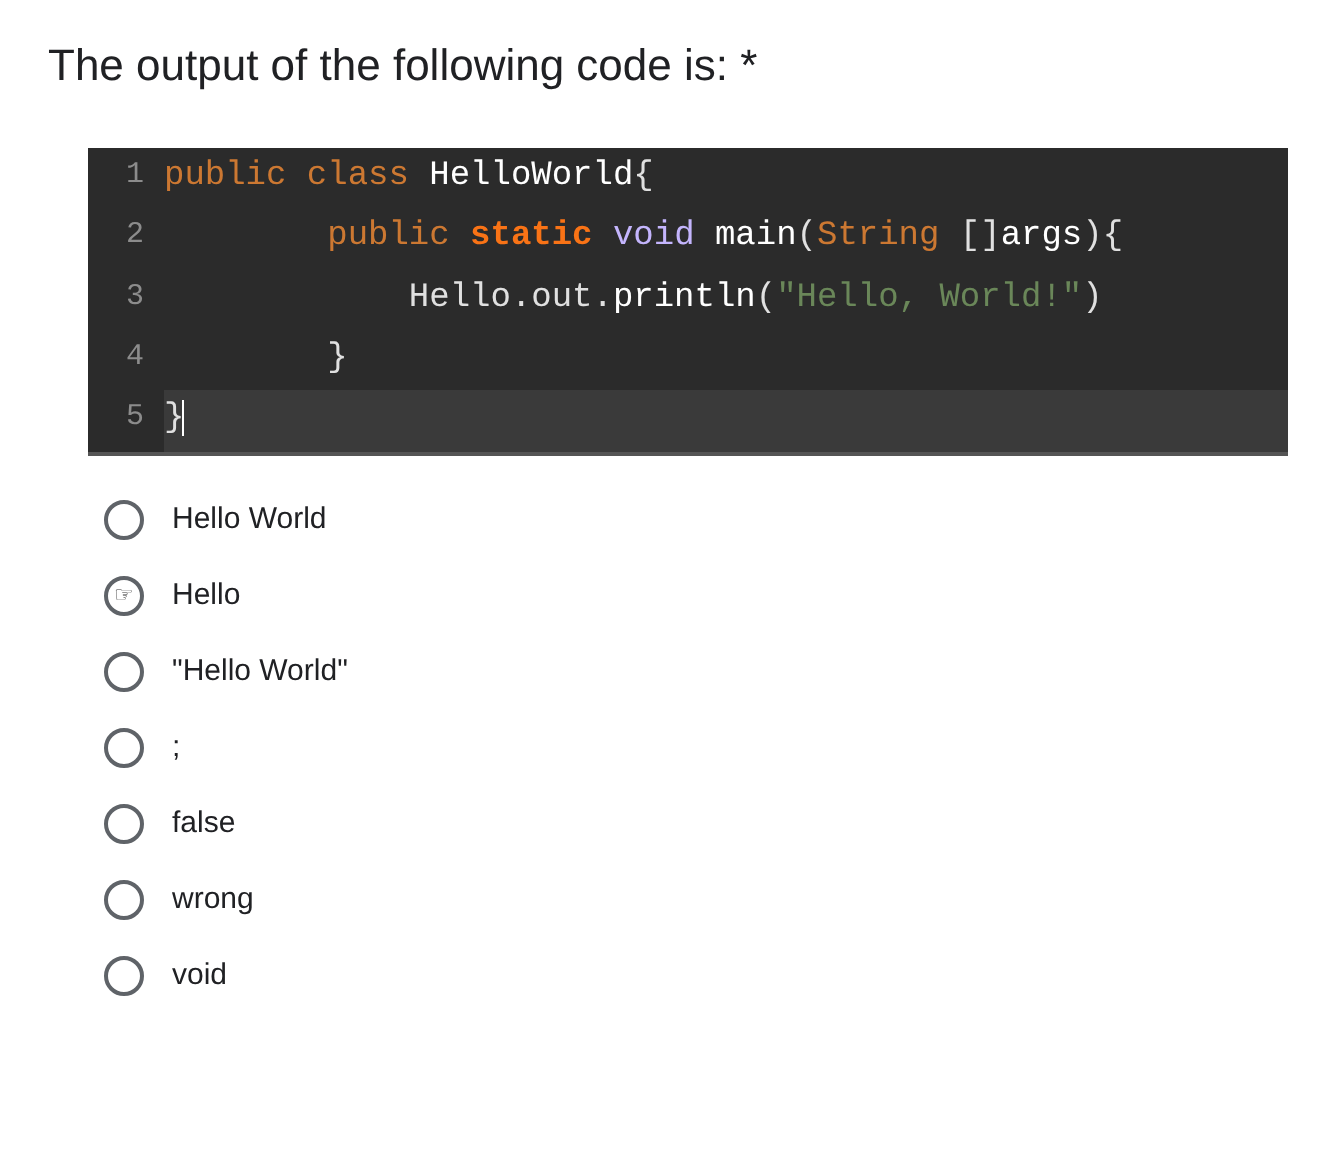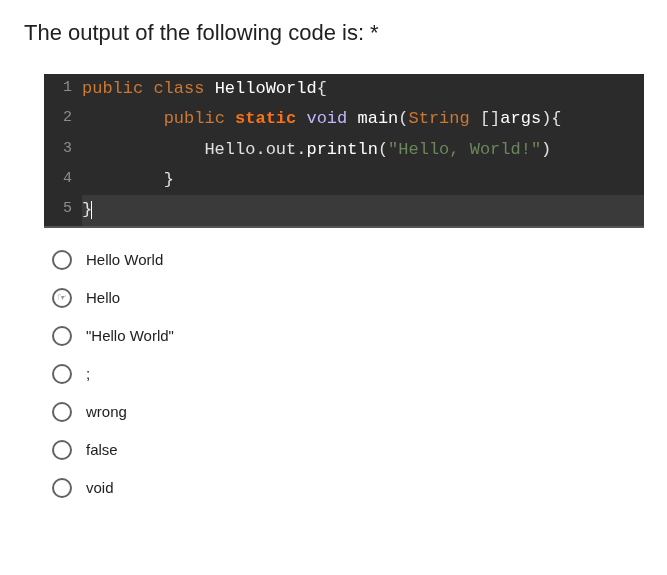--- a/index.html
+++ b/index.html
@@ -134,23 +134,23 @@
     <div class="option">
       <span class="radio"></span>
       <span>"Hello World"</span>
     </div>
     <div class="option">
       <span class="radio"></span>
       <span>;</span>
     </div>
     <div class="option">
       <span class="radio"></span>
-      <span>wrong</span>
+      <span>false</span>
     </div>
     <div class="option">
       <span class="radio"></span>
-      <span>false</span>
+      <span>wrong</span>
     </div>
     <div class="option">
       <span class="radio"></span>
       <span>void</span>
     </div>
   </div>
 
 </body></html>

